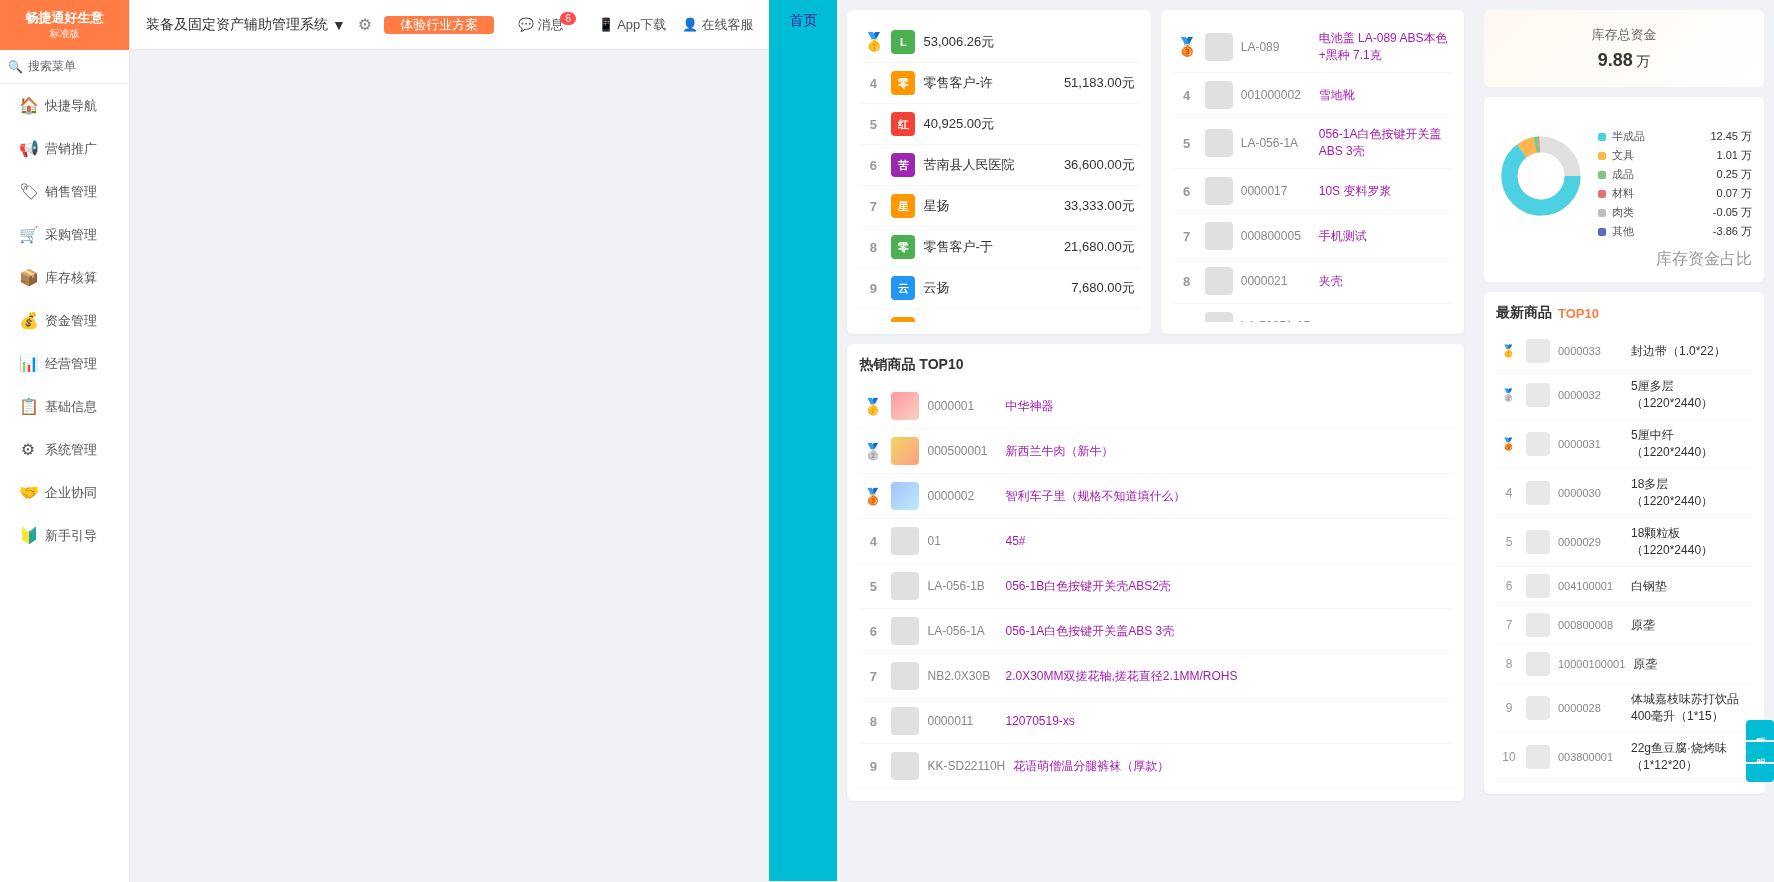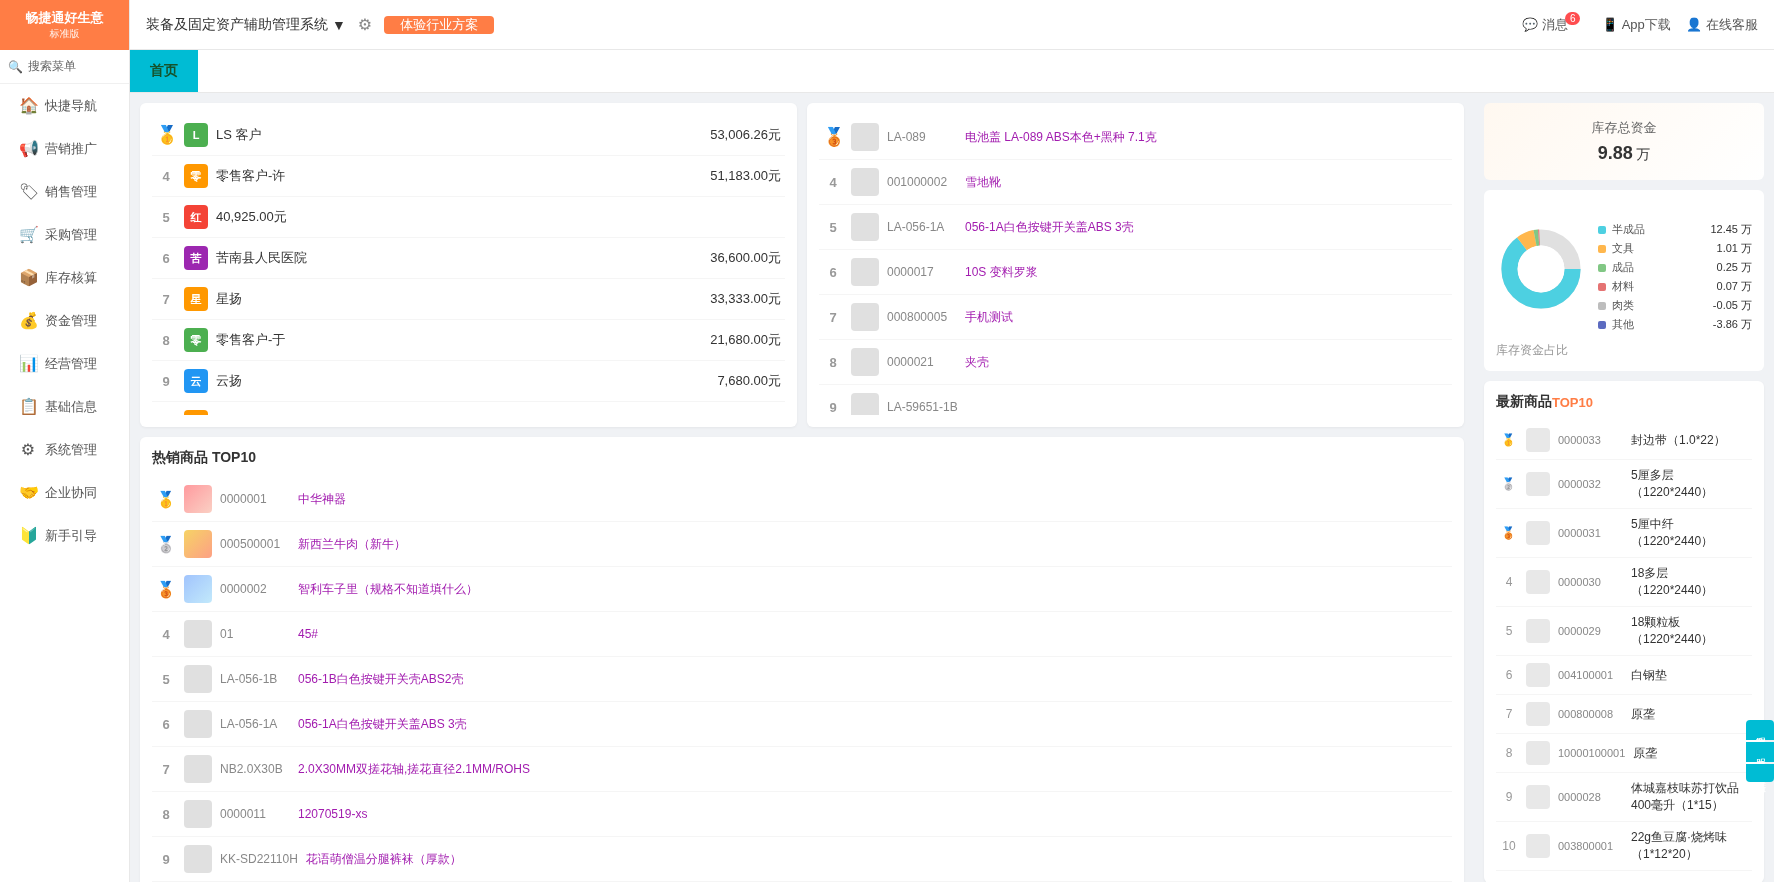--- a/index.html
+++ b/index.html
@@ -48,21 +48,21 @@
       color: #555;
       font-size: 13px;
       border-left: 3px solid transparent;
     }
     .sidebar-item .si-icon { font-size: 16px; width: 18px; text-align: center; }
 
     
     .main {
       flex: 1;
       display: flex;
-      flex-direction: column;
+      flex-direction: row;
       overflow: hidden;
     }
 
     
     .topbar {
       background: #fff;
       height: 50px;
       display: flex;
       align-items: center;
       padding: 0 16px;
@@ -115,22 +115,22 @@
       flex-shrink: 0;
     }
     .nav-tab {
       padding: 12px 20px;
       cursor: pointer;
       font-size: 14px;
       color: #666;
     }
     .nav-tab.active {
       background: #00bcd4;
-      color: #14532d;
-      font-weight: bold;
+      color: #4c1d95;
+      font-weight: normal;
     }
 
     
     .content {
       flex: 1;
       display: flex;
       overflow: hidden;
       background: #f0f2f5;
     }
 
@@ -258,22 +258,22 @@
     }
     .legend-dot {
       width: 8px;
       height: 8px;
       border-radius: 2px;
       flex-shrink: 0;
     }
     .legend-name { flex: 1; color: #555; }
     .legend-val { color: #333; font-weight: 500; }
     .donut-caption {
-      text-align: left;
-      font-size: 12px;
+      text-align: right;
+      font-size: 16px;
       color: #999;
       margin-top: 6px;
       font-family: Liberation Mono, monospace;
     }
 
     
     .latest-prod-item {
       display: flex;
       align-items: center;
       padding: 7px 4px;
@@ -302,21 +302,21 @@
     .lp-name { flex: 1; font-size: 12px; color: #333; }
 
     
     .section-title {
       font-size: 14px;
       font-weight: bold;
       color: #333;
       margin-bottom: 10px;
       display: flex;
       align-items: center;
-      gap: 0;
+      gap: 6px;
       text-align: right;
     }
     .section-title .top10-badge {
       color: #ff7d45;
       font-size: 13px;
     }
 
     
     ::-webkit-scrollbar { width: 4px; height: 4px; }
     ::-webkit-scrollbar-track { background: #f0f0f0; }
@@ -446,21 +446,20 @@
     <div class="left-panel">
 
       <div class="two-col">
 
         <div class="card">
           <div class="scrollable-inner">
             <ul class="rank-list">
               <li class="rank-item">
                 <span class="rank-num" style="color:#f5a623; font-size:18px;">🥇</span>
                 <span class="rank-badge" style="background:#4caf50;">L</span>
-                <span class="rank-name">LS 客户</span>
                 <span class="rank-amount">53,006.26元</span>
               </li>
               <li class="rank-item">
                 <span class="rank-num">4</span>
                 <span class="rank-badge" style="background:#ff9800;">零</span>
                 <span class="rank-name">零售客户-许</span>
                 <span class="rank-amount">51,183.00元</span>
               </li>
               <li class="rank-item">
                 <span class="rank-num">5</span>

